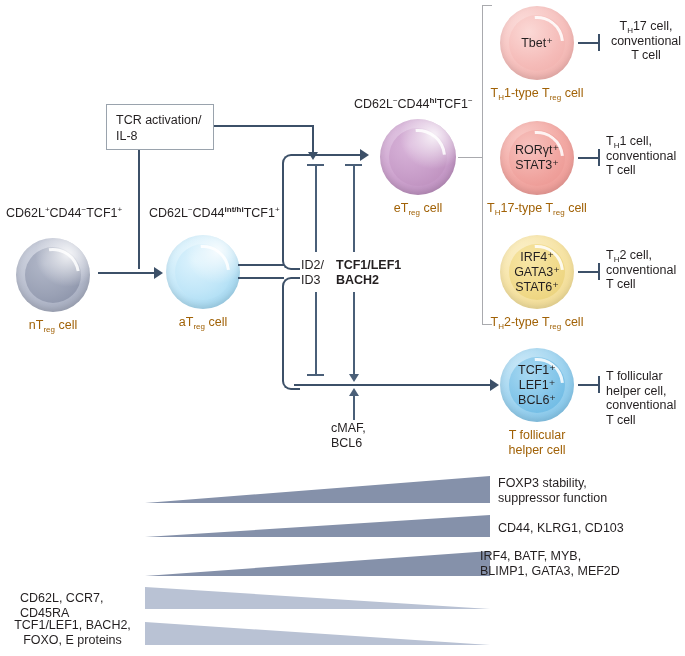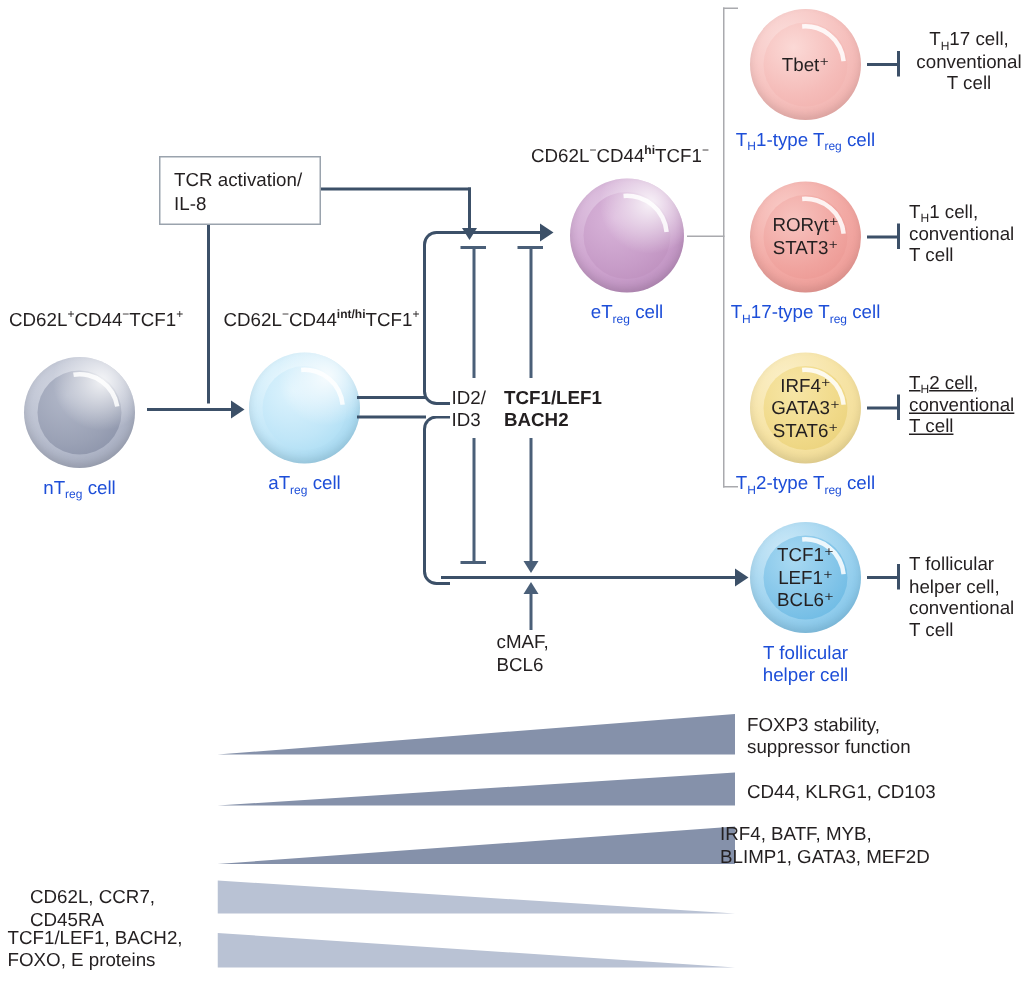--- a/index.html
+++ b/index.html
@@ -17,21 +17,21 @@
 
   
   .cell{position:absolute;border-radius:50%;}
   .cell .outer{position:absolute;inset:0;border-radius:50%;}
   .cell .inner{position:absolute;border-radius:50%;}
   .cell .gloss{position:absolute;border-radius:50%;background:
       radial-gradient(circle at 70% 22%, rgba(255,255,255,.85) 0%, rgba(255,255,255,0) 42%);}
   .cell .arc{position:absolute;border-radius:50%;border:3px solid rgba(255,255,255,.75);
       border-color:rgba(255,255,255,.85) transparent transparent transparent;}
   .cell .label{position:absolute;left:50%;transform:translateX(-50%);
-      top:100%;margin-top:6px;text-align:center;font-size:12.5px;line-height:14.5px;color:#1d4ed8;white-space:nowrap;}
+      top:100%;margin-top:6px;text-align:center;font-size:12.5px;line-height:14.5px;color:#a16207;white-space:nowrap;}
   .cell .content{position:absolute;inset:0;display:flex;flex-direction:column;
       align-items:center;justify-content:center;font-size:12.5px;line-height:15px;color:#231f20;text-align:center;}
 
   
   .line-h{position:absolute;height:2.4px;background:#3c5068;}
   .line-v{position:absolute;width:2.4px;background:#3c5068;}
   .line-h.thin{height:1.6px;background:#4a5f78;}
   .line-v.thin{width:1.6px;background:#4a5f78;}
   .gray-v{position:absolute;width:1.2px;background:#a9aaae;}
   .gray-h{position:absolute;height:1.2px;background:#a9aaae;}
@@ -212,21 +212,21 @@
     <div>IRF4⁺</div>
     <div>GATA3⁺</div>
     <div>STAT6⁺</div>
   </div>
   <div class="label">
     T<sub>H</sub>2-type T<sub>reg</sub> cell
   </div>
 </div>
 <div class="line-h thin" style="left:578px;top:271px;width:22px;background:#3c5068;"></div>
 <div class="tbar-h" style="left:598px;top:263px;height:17px;"></div>
-<div class="txt wrap abs" style="left:606px;top:248px;width:80px;text-decoration:underline;">
+<div class="txt wrap abs" style="left:606px;top:248px;width:80px;">
   T<sub>H</sub>2 cell,<br>conventional<br>T cell
 </div>
 
 <div class="cell" style="left:500px;top:348px;width:74px;height:74px;">
   <div class="outer" style="background:radial-gradient(circle at 34% 28%, #cfeaf8 0%, #9ed3ef 52%, #72bde6 100%);
               box-shadow:inset 0 -3px 6px rgba(0,0,0,.10);"></div>
   <div class="inner" style="left:9px;top:9px;right:9px;bottom:9px;
               background:radial-gradient(circle at 36% 30%, #a8d9f2 0%, #7fc3e8 60%, #63b6e2 100%);"></div>
   <div class="arc" style="left:10px;top:10px;right:10px;bottom:10px;transform:rotate(40deg);"></div>
   <div class="content">
@@ -278,15 +278,15 @@
 </div>
 <div class="txt wrap abs" style="left:20px;top:591px;width:135px;">
   CD62L, CCR7, CD45RA
 </div>
 
 <div class="wedge" style="left:145px;top:621px;width:345px;height:28px;">
   <svg width="345" height="28" viewBox="0 0 345 28">
     <polygon points="0,1 0,24 345,24" fill="#b9c2d4"></polygon>
   </svg>
 </div>
-<div class="txt wrap abs" style="left:5px;top:618px;width:135px;text-align:left;">
+<div class="txt wrap abs" style="left:5px;top:618px;width:135px;text-align:center;">
   TCF1/LEF1, BACH2,<br>FOXO, E proteins
 </div>
 
 </body></html>

